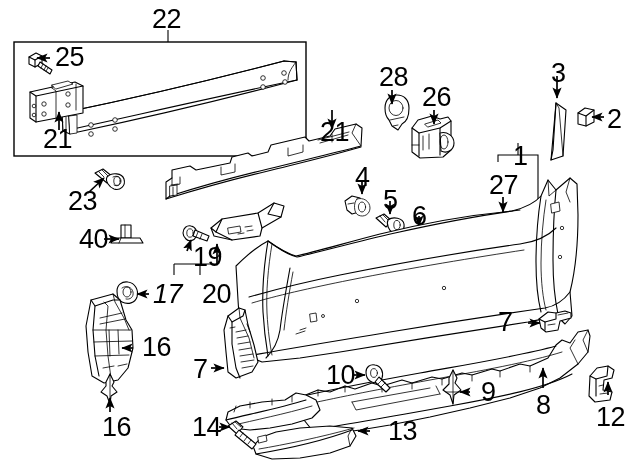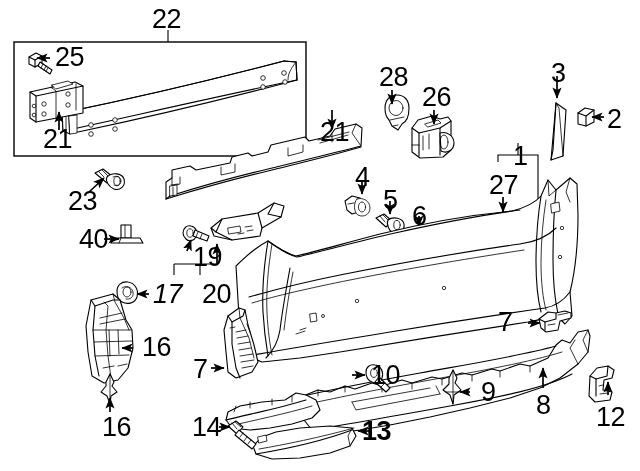--- a/index.html
+++ b/index.html
@@ -467,24 +467,24 @@
 
   <div class="callout-num" style="left:513px;top:143px;">1</div>
   <div class="callout-num" style="left:607px;top:106px;">2</div>
   <div class="callout-num" style="left:551px;top:60px;">3</div>
   <div class="callout-num" style="left:355px;top:164px;">4</div>
   <div class="callout-num" style="left:383px;top:187px;">5</div>
   <div class="callout-num" style="left:412px;top:203px;">6</div>
   <div class="callout-num" style="left:193px;top:356px;">7</div>
   <div class="callout-num" style="left:536px;top:392px;">8</div>
   <div class="callout-num" style="left:481px;top:379px;">9</div>
-  <div class="callout-num" style="left:326px;top:362px;margin-left:45px;">10</div>
+  <div class="callout-num" style="left:326px;top:362px;">10</div>
   <div class="callout-num" style="left:498px;top:309px;">7</div>
   <div class="callout-num" style="left:596px;top:404px;">12</div>
-  <div class="callout-num" style="left:362px;top:418px;font-weight:bold;">13</div>
+  <div class="callout-num" style="left:388px;top:418px;">13</div>
   <div class="callout-num" style="left:192px;top:414px;">14</div>
   <div class="callout-num" style="left:142px;top:334px;">16</div>
   <div class="callout-num" style="left:102px;top:414px;">16</div>
   <div class="callout-num" style="left:153px;top:281px;font-style:italic;">17</div>
   <div class="callout-num" style="left:202px;top:281px;">20</div>
   <div class="callout-num" style="left:193px;top:244px;">19</div>
   <div class="callout-num" style="left:79px;top:226px;">40</div>
   <div class="callout-num" style="left:320px;top:84px;margin-top:35px;">21</div>
   <div class="callout-num" style="left:152px;top:6px;">22</div>
   <div class="callout-num" style="left:68px;top:188px;">23</div>

